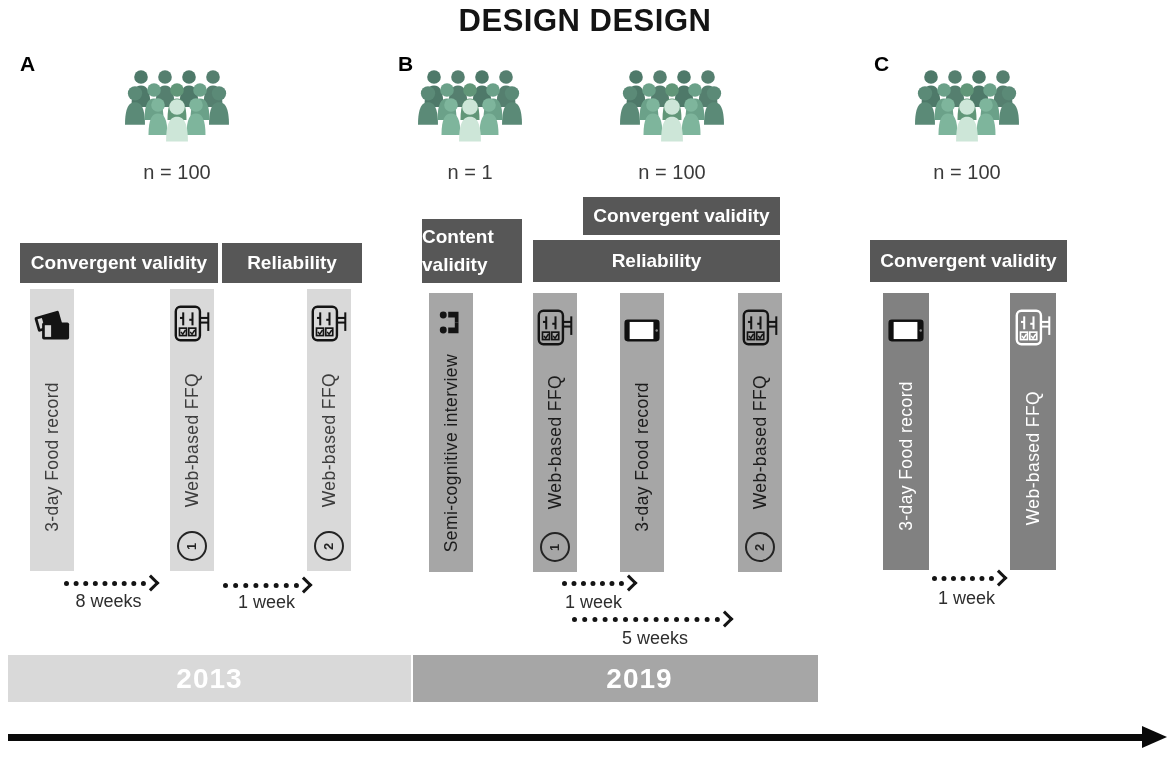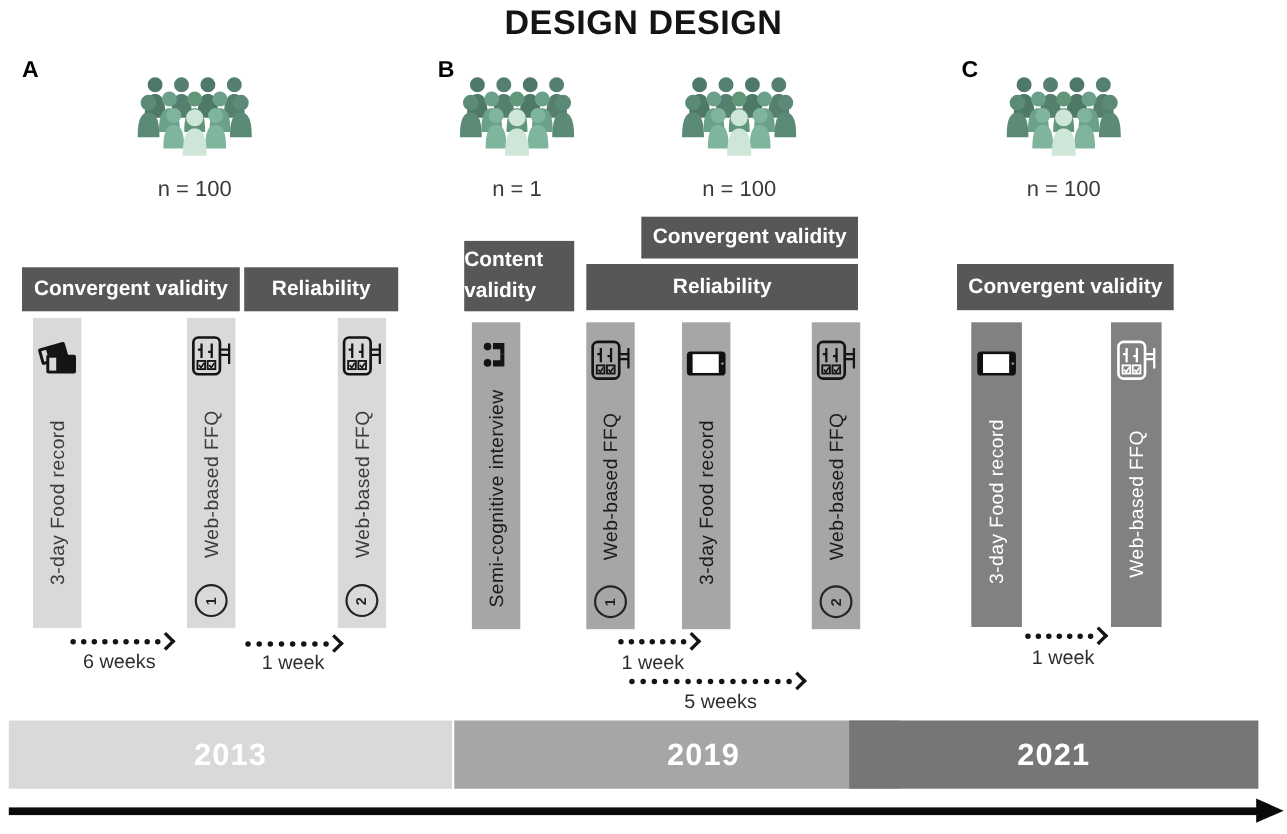--- a/index.html
+++ b/index.html
@@ -33,21 +33,21 @@
 
   .circle-num{position:absolute;left:50%;transform:translateX(-50%);bottom:10px;width:26px;height:26px;
               border:2.2px solid #242424;border-radius:50%;display:flex;align-items:center;justify-content:center;}
   .circle-num span{transform:rotate(-90deg);font-size:13px;font-weight:bold;color:#242424;}
 
   .darrow{position:absolute;border-top:5px dotted #141414;height:0;}
   .chev{position:absolute;right:-11px;top:-9px;width:9px;height:9px;
         border-top:3.6px solid #141414;border-right:3.6px solid #141414;transform:rotate(45deg);}
   .ilabel{position:absolute;text-align:center;font-size:18px;color:#2e2e2e;}
 
-  .yearseg{position:absolute;top:655px;height:62px;display:flex;align-items:center;justify-content:center;
+  .yearseg{position:absolute;top:655px;height:47px;display:flex;align-items:center;justify-content:center;
            color:#fff;font-size:28px;font-weight:bold;letter-spacing:1px;}
   .y2013{left:8px;width:403px;background:#d9d9d9;}
   .y2019{left:413px;width:357px;background:#a6a6a6;padding-left:48px;}
   .y2021{left:772px;width:372px;background:#767676;}
 
   .axis-line{position:absolute;left:8px;top:734px;width:1136px;height:7px;background:#0a0a0a;}
   .axis-head{position:absolute;left:1142px;top:726px;width:0;height:0;
              border-top:11px solid transparent;border-bottom:11px solid transparent;
              border-left:25px solid #0a0a0a;}
 
@@ -145,21 +145,21 @@
         <span>Web-based FFQ</span>
       </div>
     <div class="circle-num">
         <span>2</span>
       </div>
   </div>
 
   <div class="darrow" style="left:64px;top:581px;width:82px">
       <span class="chev"></span>
     </div>
-  <div class="ilabel" style="left:66px;top:591px;width:85px">6 weeks</div>
+  <div class="ilabel" style="left:66px;top:591px;width:85px">8 weeks</div>
 
   <div class="darrow" style="left:223px;top:583px;width:76px">
       <span class="chev"></span>
     </div>
   <div class="ilabel" style="left:224px;top:592px;width:85px">1 week</div>
 
   <div class="sec-letter" style="left:398px;top:52px">B</div>
 
   <svg class="crowd" style="left:418px;top:66px" viewBox="0 0 104 80">
     <use href="#psn" transform="translate(16,24)" fill="#4e7969"></use>
@@ -312,20 +312,17 @@
       <span class="chev"></span>
     </div>
   <div class="ilabel" style="left:924px;top:588px;width:85px">1 week</div>
 
   <div class="yearseg y2013">
       <span>2013</span>
     </div>
   <div class="yearseg y2019">
       <span>2019</span>
     </div>
-  <div class="yearseg y2021">
-      <span>2021</span>
-    </div>
 
   <div class="axis-line"></div>
   <div class="axis-head"></div>
 
 </div>
 
 </body></html>

